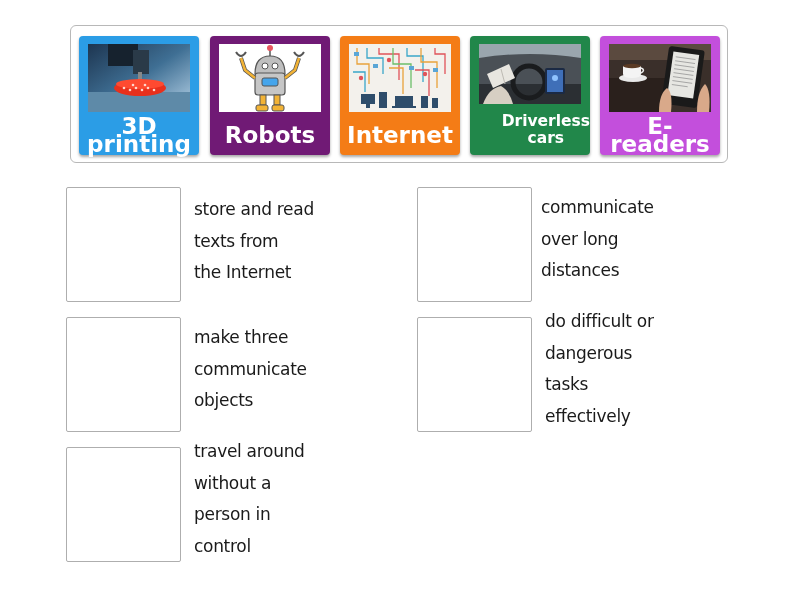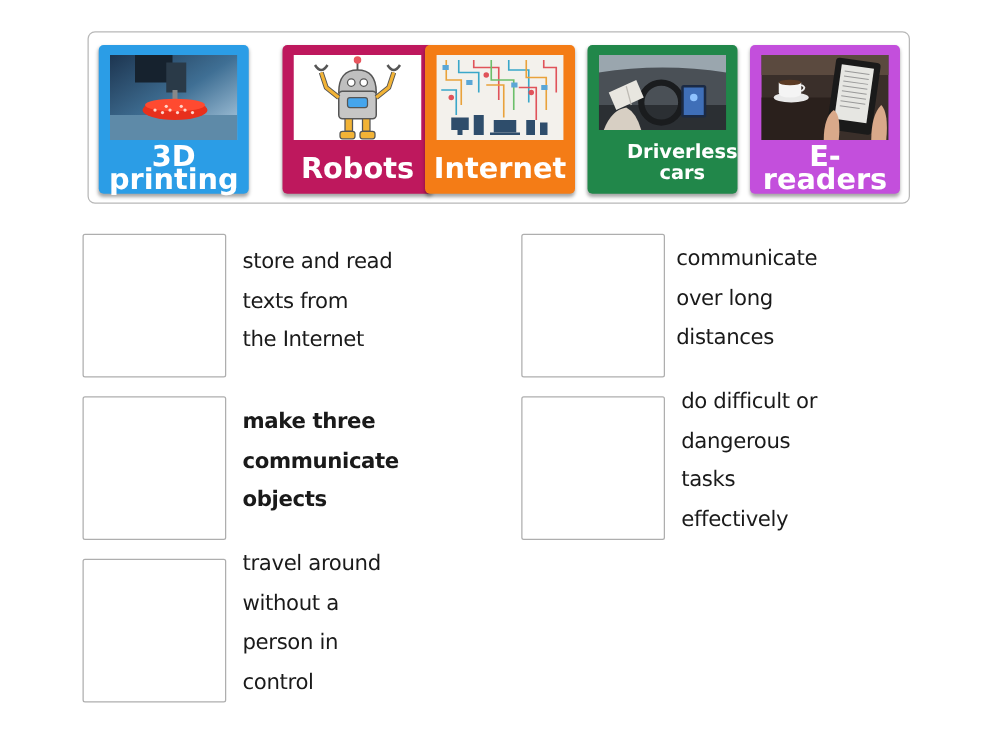--- a/index.html
+++ b/index.html
@@ -68,21 +68,21 @@
           <circle cx="60" cy="44" r="1.3"></circle>
           <circle cx="66" cy="46" r="1.3"></circle>
           <circle cx="45" cy="41" r="1.3"></circle>
           <circle cx="57" cy="41" r="1.3"></circle>
         </g>
     </svg>
   </div>
   <div class="label">3D printing</div>
 </div>
 
-<div class="card" style="left:226px;background:#be185d;text-decoration:underline;">
+<div class="card" style="left:210px;background:#701a75;text-decoration:underline;">
   <div class="img" style="background:#fff;">
     <svg width="102" height="68" viewBox="0 0 102 68">
       <rect width="102" height="68" fill="#fff"></rect>
       <line x1="51" y1="4" x2="51" y2="12" stroke="#555" stroke-width="1.5"></line>
       <circle cx="51" cy="4" r="3" fill="#e8565f"></circle>
       <path d="M36 30 Q36 12 51 12 Q66 12 66 30 Z" fill="#bfbfbf" stroke="#555" stroke-width="1.2"></path>
       <circle cx="46" cy="22" r="3" fill="#fff" stroke="#555"></circle>
         <circle cx="56" cy="22" r="3" fill="#fff" stroke="#555"></circle>
       <rect x="36" y="29" width="30" height="22" rx="3" fill="#c6c6c6" stroke="#555" stroke-width="1.2"></rect>
       <rect x="43" y="34" width="16" height="8" rx="2" fill="#45a5ec" stroke="#555"></rect>
@@ -200,21 +200,21 @@
 </div>
 
 <div class="drop" style="left:417px;top:187px;"></div>
 <div class="desc" style="left:541px;top:192px;">
   <span>communicate</span>
   <span>over long</span>
   <span>distances</span>
 </div>
 
 <div class="drop" style="left:66px;top:317px;"></div>
-<div class="desc" style="left:194px;top:322px;font-weight:bold;">
+<div class="desc" style="left:194px;top:322px;">
   <span>make three</span>
   <span>communicate</span>
   <span>objects</span>
 </div>
 
 <div class="drop" style="left:417px;top:317px;"></div>
 <div class="desc" style="left:545px;top:306px;">
   <span>do difficult or</span>
   <span>dangerous</span>
   <span>tasks</span>

